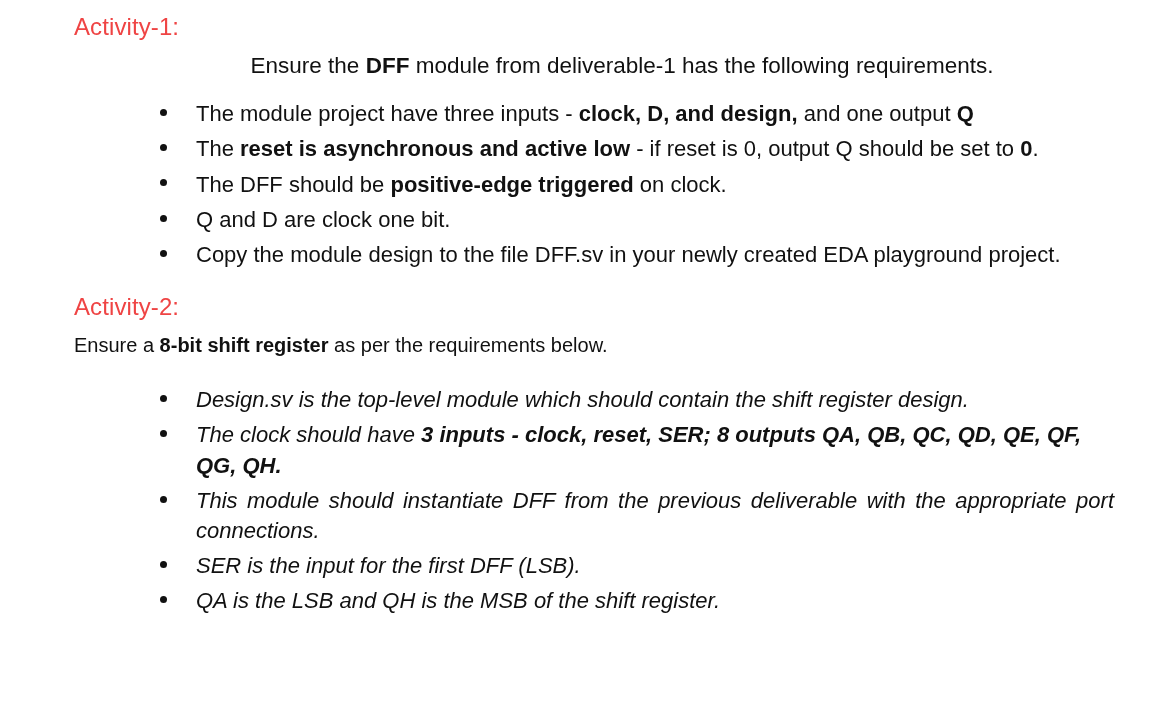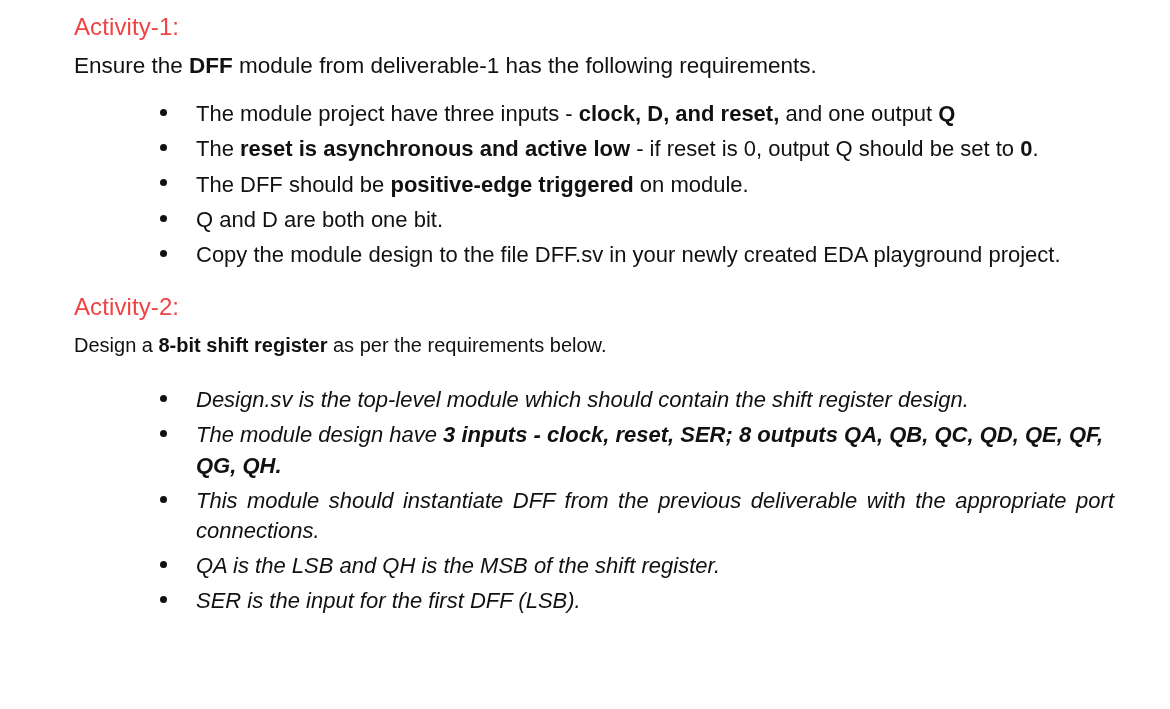--- a/index.html
+++ b/index.html
@@ -68,21 +68,21 @@
     font-size: 22px;
     line-height: 1.37;
     color: #111111;
   }
   .justify .bullet-text {
     text-align: justify;
     text-align-last: left;
   }
   
   #activity-1-heading { margin: 14px 0 0 74px; }
-  #activity-1-intro   { margin: 13px 0 12px 74px; }
+  #activity-1-intro   { margin: 13px 0 12px 74px; text-align: center; }
   #activity-1-list    { margin: 20px 0 0 152px; width: 962px; }
   #activity-1-list > li { margin-bottom: 5px; }
   #activity-1-list > li:last-child { margin-bottom: 16px; }
   
   #activity-2-heading { margin: 24px 0 0 74px; }
   #activity-2-intro   { margin: 14px 0 0 74px; }
   #activity-2-list    { margin: 28px 0 0 152px; width: 962px; font-style: italic; }
   #activity-2-list > li { margin-bottom: 5px; }
 </style>
 </head>
@@ -95,77 +95,77 @@
     <div class="heading" id="activity-1-heading">Activity-1:</div>
 
     <div class="intro" id="activity-1-intro">
       <span>Ensure the </span><b>DFF</b><span> module from deliverable-1 has the following requirements.</span>
     </div>
 
     <ul class="bullets" id="activity-1-list">
 
       <li>
         <span class="dot"></span>
-        <span class="bullet-text"><span>The module project have three inputs - </span><b>clock, D, and reset,</b><span> and one output </span><b>Q</b><span></span></span>
+        <span class="bullet-text"><span>The module project have three inputs - </span><b>clock, D, and design,</b><span> and one output </span><b>Q</b><span></span></span>
       </li>
 
       <li>
         <span class="dot"></span>
         <span class="bullet-text"><span>The </span><b>reset is asynchronous and active low</b><span> - if reset is 0, output Q should be set to </span><b>0</b><span>.</span></span>
       </li>
 
       <li>
         <span class="dot"></span>
-        <span class="bullet-text"><span>The DFF should be </span><b>positive-edge triggered</b><span> on module.</span></span>
+        <span class="bullet-text"><span>The DFF should be </span><b>positive-edge triggered</b><span> on clock.</span></span>
       </li>
 
       <li>
         <span class="dot"></span>
-        <span class="bullet-text"><span>Q and D are both one bit.</span></span>
+        <span class="bullet-text"><span>Q and D are clock one bit.</span></span>
       </li>
 
       <li class="justify">
         <span class="dot"></span>
         <span class="bullet-text">Copy the module design to the file DFF.sv in your newly created EDA playground project.</span>
       </li>
 
     </ul>
   </div>
 
   <div class="section">
 
     <div class="heading" id="activity-2-heading">Activity-2:</div>
 
     <div class="intro intro-sm" id="activity-2-intro">
-      <span>Design a </span><b>8-bit shift register</b><span> as per the requirements below.</span>
+      <span>Ensure a </span><b>8-bit shift register</b><span> as per the requirements below.</span>
     </div>
 
     <ul class="bullets" id="activity-2-list">
 
       <li>
         <span class="dot"></span>
         <span class="bullet-text">Design.sv is the top-level module which should contain the shift register design.</span>
       </li>
 
       <li>
         <span class="dot"></span>
-        <span class="bullet-text"><span>The module design have </span><b>3 inputs - clock, reset, SER; 8 outputs QA, QB, QC, QD, QE, QF, QG, QH.</b></span>
+        <span class="bullet-text"><span>The clock should have </span><b>3 inputs - clock, reset, SER; 8 outputs QA, QB, QC, QD, QE, QF, QG, QH.</b></span>
       </li>
 
       <li class="justify">
         <span class="dot"></span>
         <span class="bullet-text">This module should instantiate DFF from the previous deliverable with the appropriate port connections.</span>
       </li>
 
       <li>
         <span class="dot"></span>
-        <span class="bullet-text">QA is the LSB and QH is the MSB of the shift register.</span>
+        <span class="bullet-text">SER is the input for the first DFF (LSB).</span>
       </li>
 
       <li>
         <span class="dot"></span>
-        <span class="bullet-text">SER is the input for the first DFF (LSB).</span>
+        <span class="bullet-text">QA is the LSB and QH is the MSB of the shift register.</span>
       </li>
 
     </ul>
   </div>
 
 </div>
 
 </body></html>

